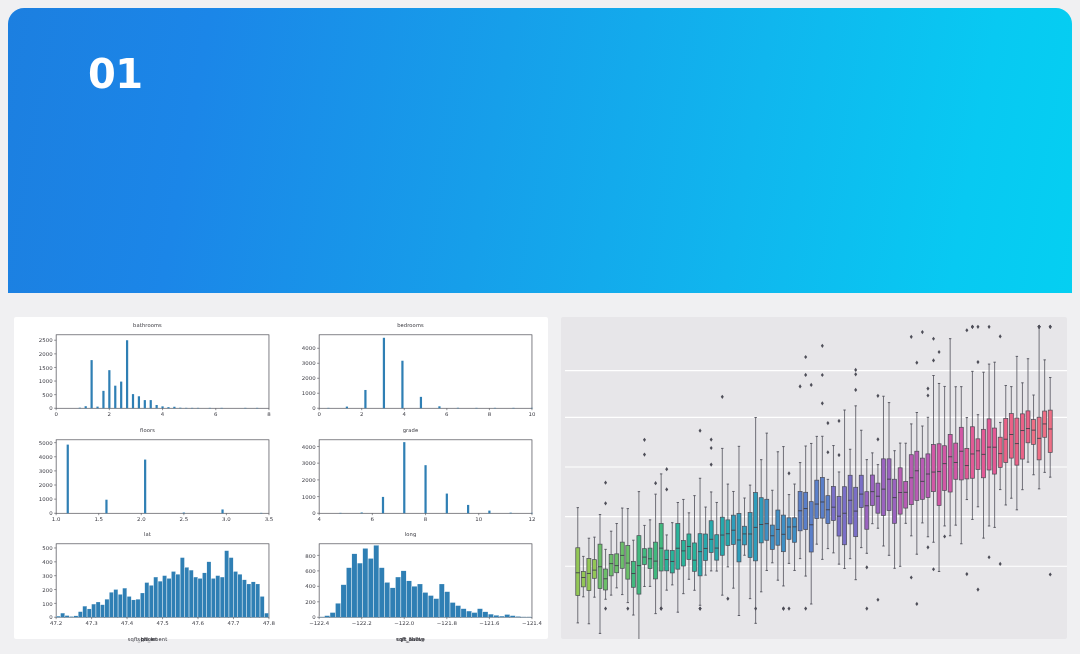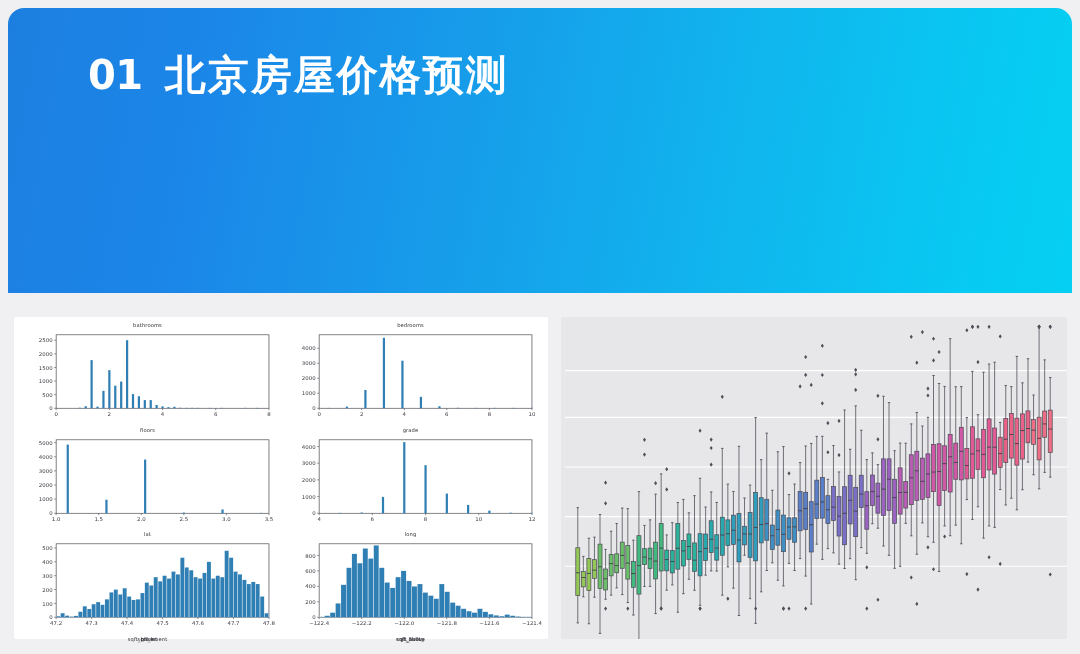--- a/index.html
+++ b/index.html
@@ -139,21 +139,20 @@
 </style>
 </head>
 <body>
 
 <div id="slide">
 
   <div id="hero">
     <div id="hero-inner">
       <div class="title-row">
         <span class="title-num">01</span>
-        <span class="title-text">北京房屋价格预测</span>
       </div>
     </div>
   </div>
 
   <div id="content">
 
     <div id="hist-panel">
       <div class="hist-grid" id="hist-grid">
           <div class="hist-cell">
             <div class="hist-title">bathrooms</div>

